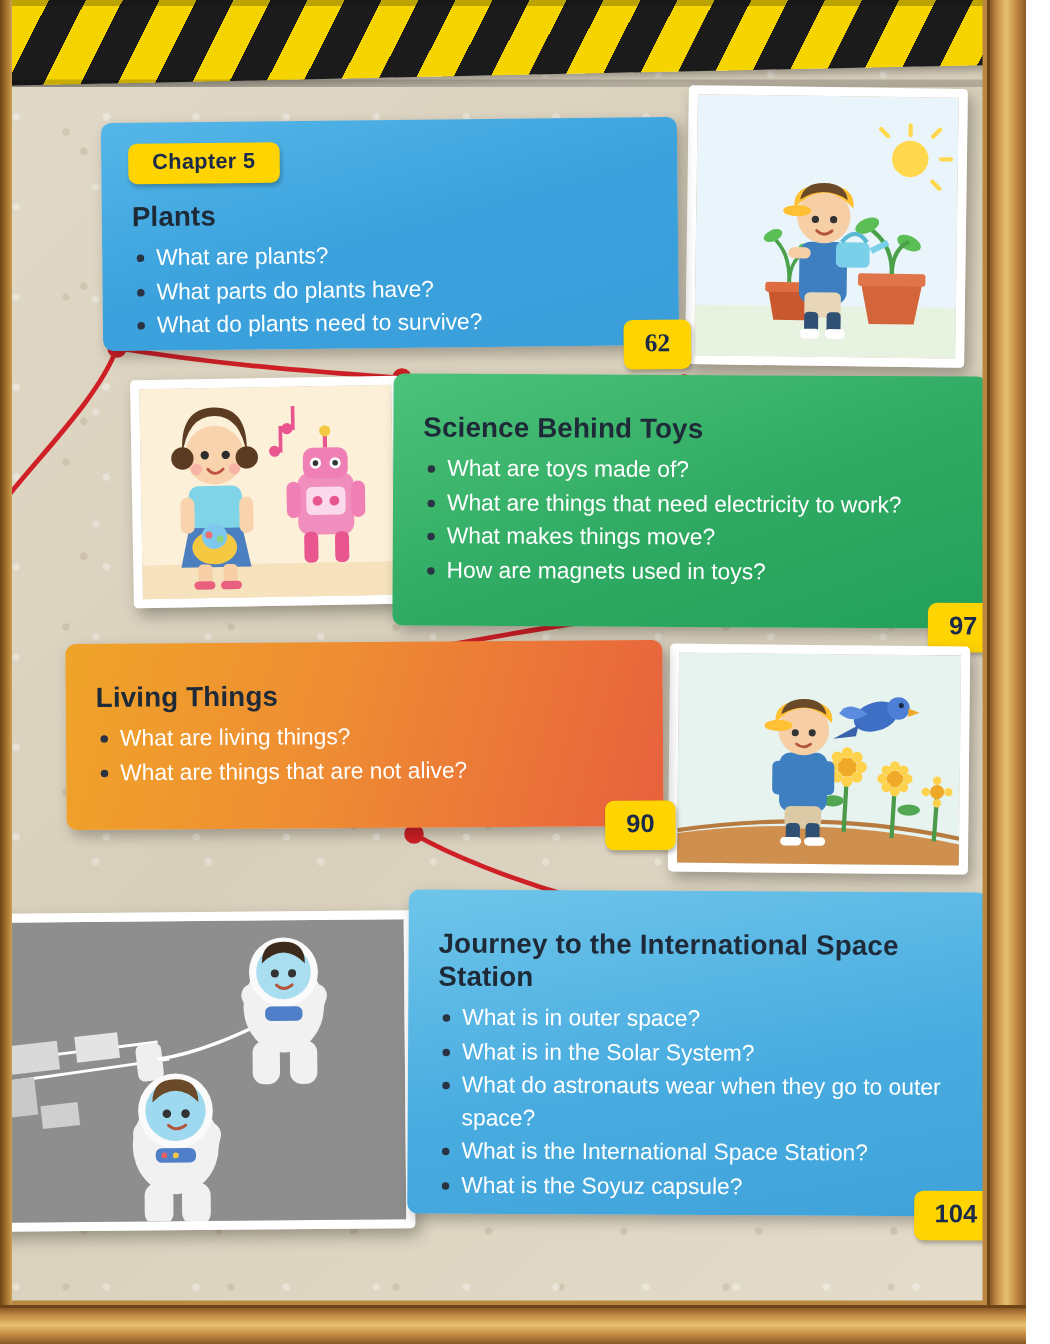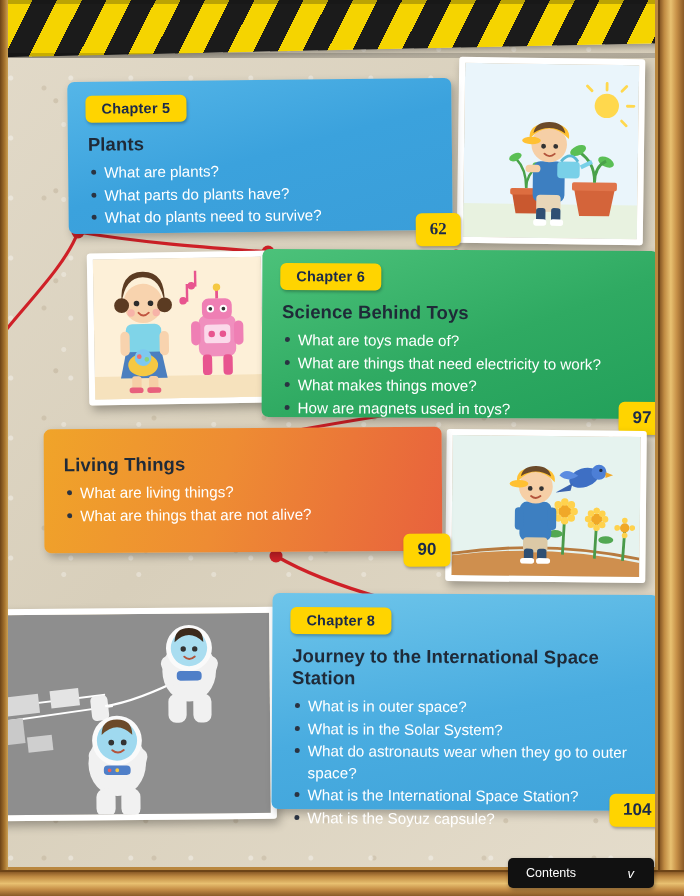--- a/index.html
+++ b/index.html
@@ -316,21 +316,20 @@
       <g fill="#e8558f">
         <circle cx="96" cy="46" r="4"></circle>
           <rect x="99" y="28" width="2.6" height="19"></rect>
         <circle cx="105" cy="30" r="4"></circle>
           <rect x="108" y="14" width="2.6" height="17"></rect>
       </g>
     </svg>
   </div>
 
   <div class="card" id="card-6">
-    <span class="chip">Chapter 6</span>
     <div class="c-title">Science Behind Toys</div>
     <ul>
       <li>What are toys made of?</li>
       <li>What are things that need electricity to work?</li>
       <li>What makes things move?</li>
       <li>How are magnets used in toys?</li>
     </ul>
     <div class="pagenum" style="right:-8px; bottom:-16px;">97</div>
   </div>
 
@@ -464,35 +463,30 @@
         <path d="M21,6 q15,-15 30,0 q0,-15 -15,-15 q-15,0 -15,15z" fill="#3c2a1c"></path>
         <circle cx="30" cy="13" r="2.8" fill="#333"></circle>
         <circle cx="42" cy="13" r="2.8" fill="#333"></circle>
         <path d="M31,21 q5,5 11,0" stroke="#b3543b" stroke-width="2" fill="none" stroke-linecap="round"></path>
         <rect x="23" y="36" width="26" height="10" rx="4" fill="#4f7fc8"></rect>
       </g>
     </svg>
   </div>
 
   <div class="card" id="card-8">
-    <span class="chip">Chapter 8</span>
     <div class="c-title">Journey to the International Space Station</div>
     <ul>
       <li>What is in outer space?</li>
       <li>What is in the Solar System?</li>
       <li>What do astronauts wear when they go to outer space?</li>
       <li>What is the International Space Station?</li>
       <li>What is the Soyuz capsule?</li>
     </ul>
     <div class="pagenum" style="right:-8px; bottom:-16px;">104</div>
   </div>
 
   <div class="frame-left"></div>
   <div class="frame-right"></div>
   <div class="frame-bottom"></div>
   <div class="frame-inner-line"></div>
 
-  <div class="footer-tab">
-    <span class="lbl">Contents</span>
-    <span class="roman">v</span>
-  </div>
 
 </div>
 
 </body></html>

